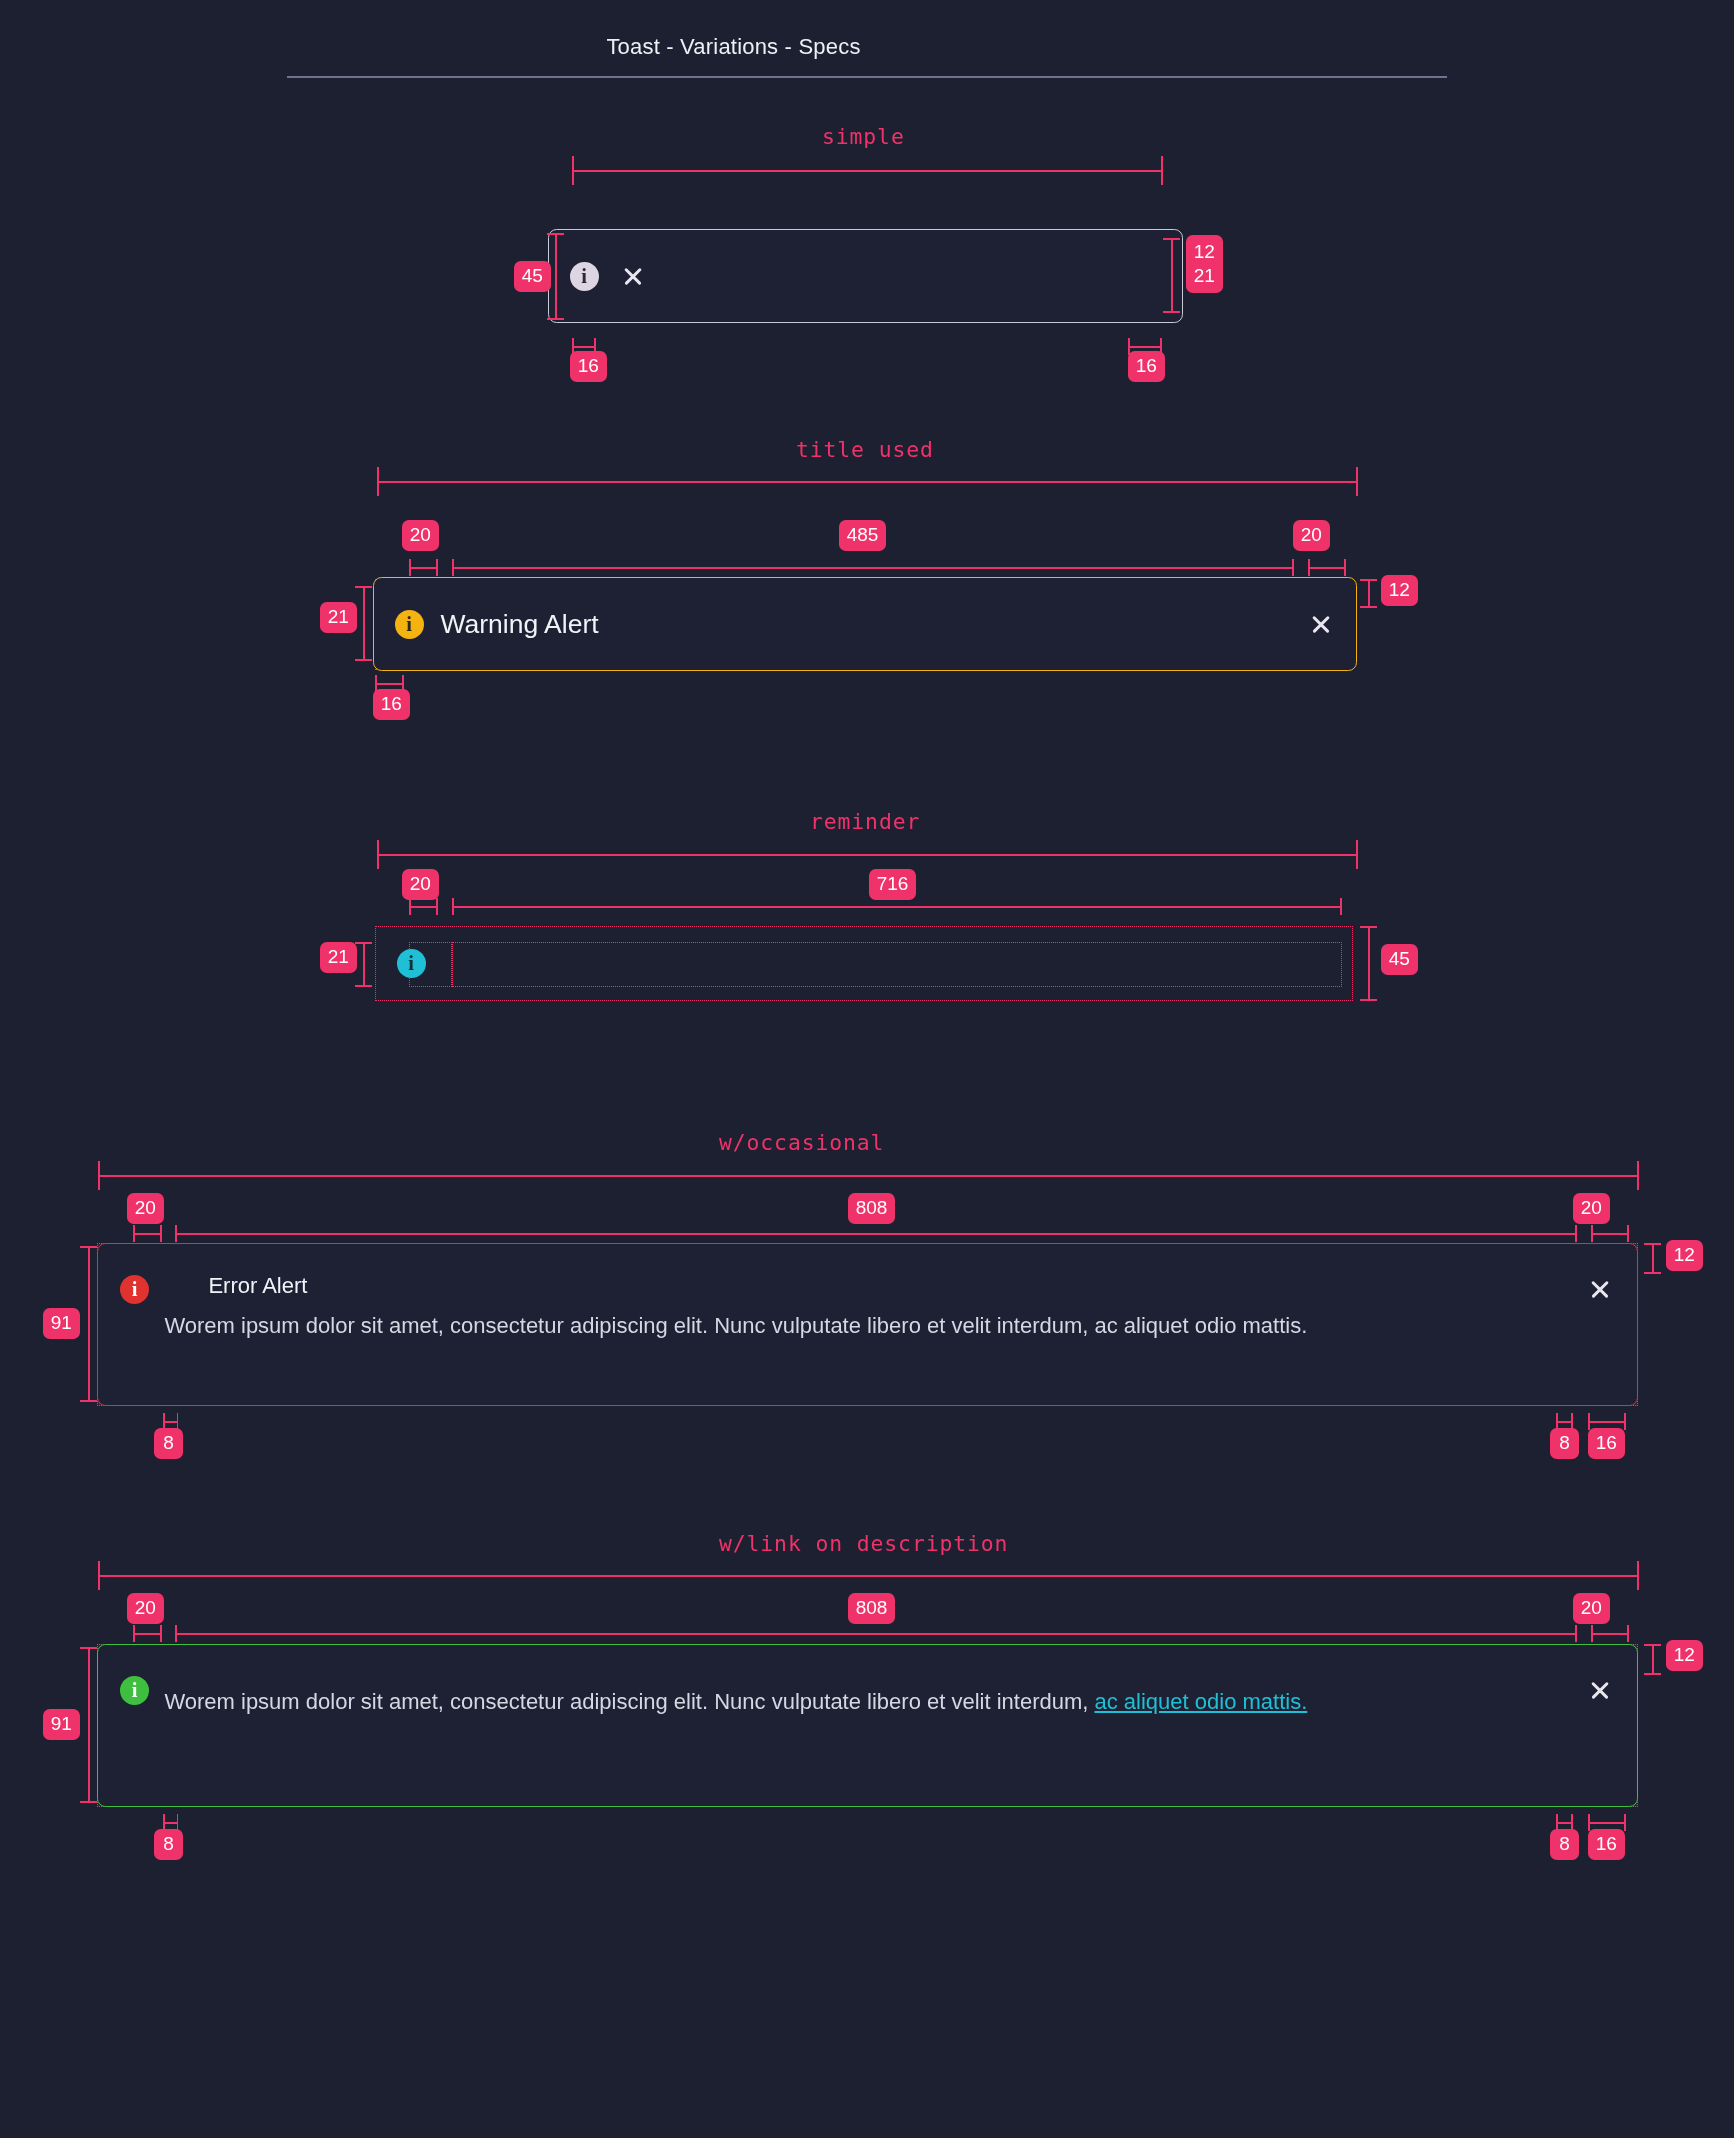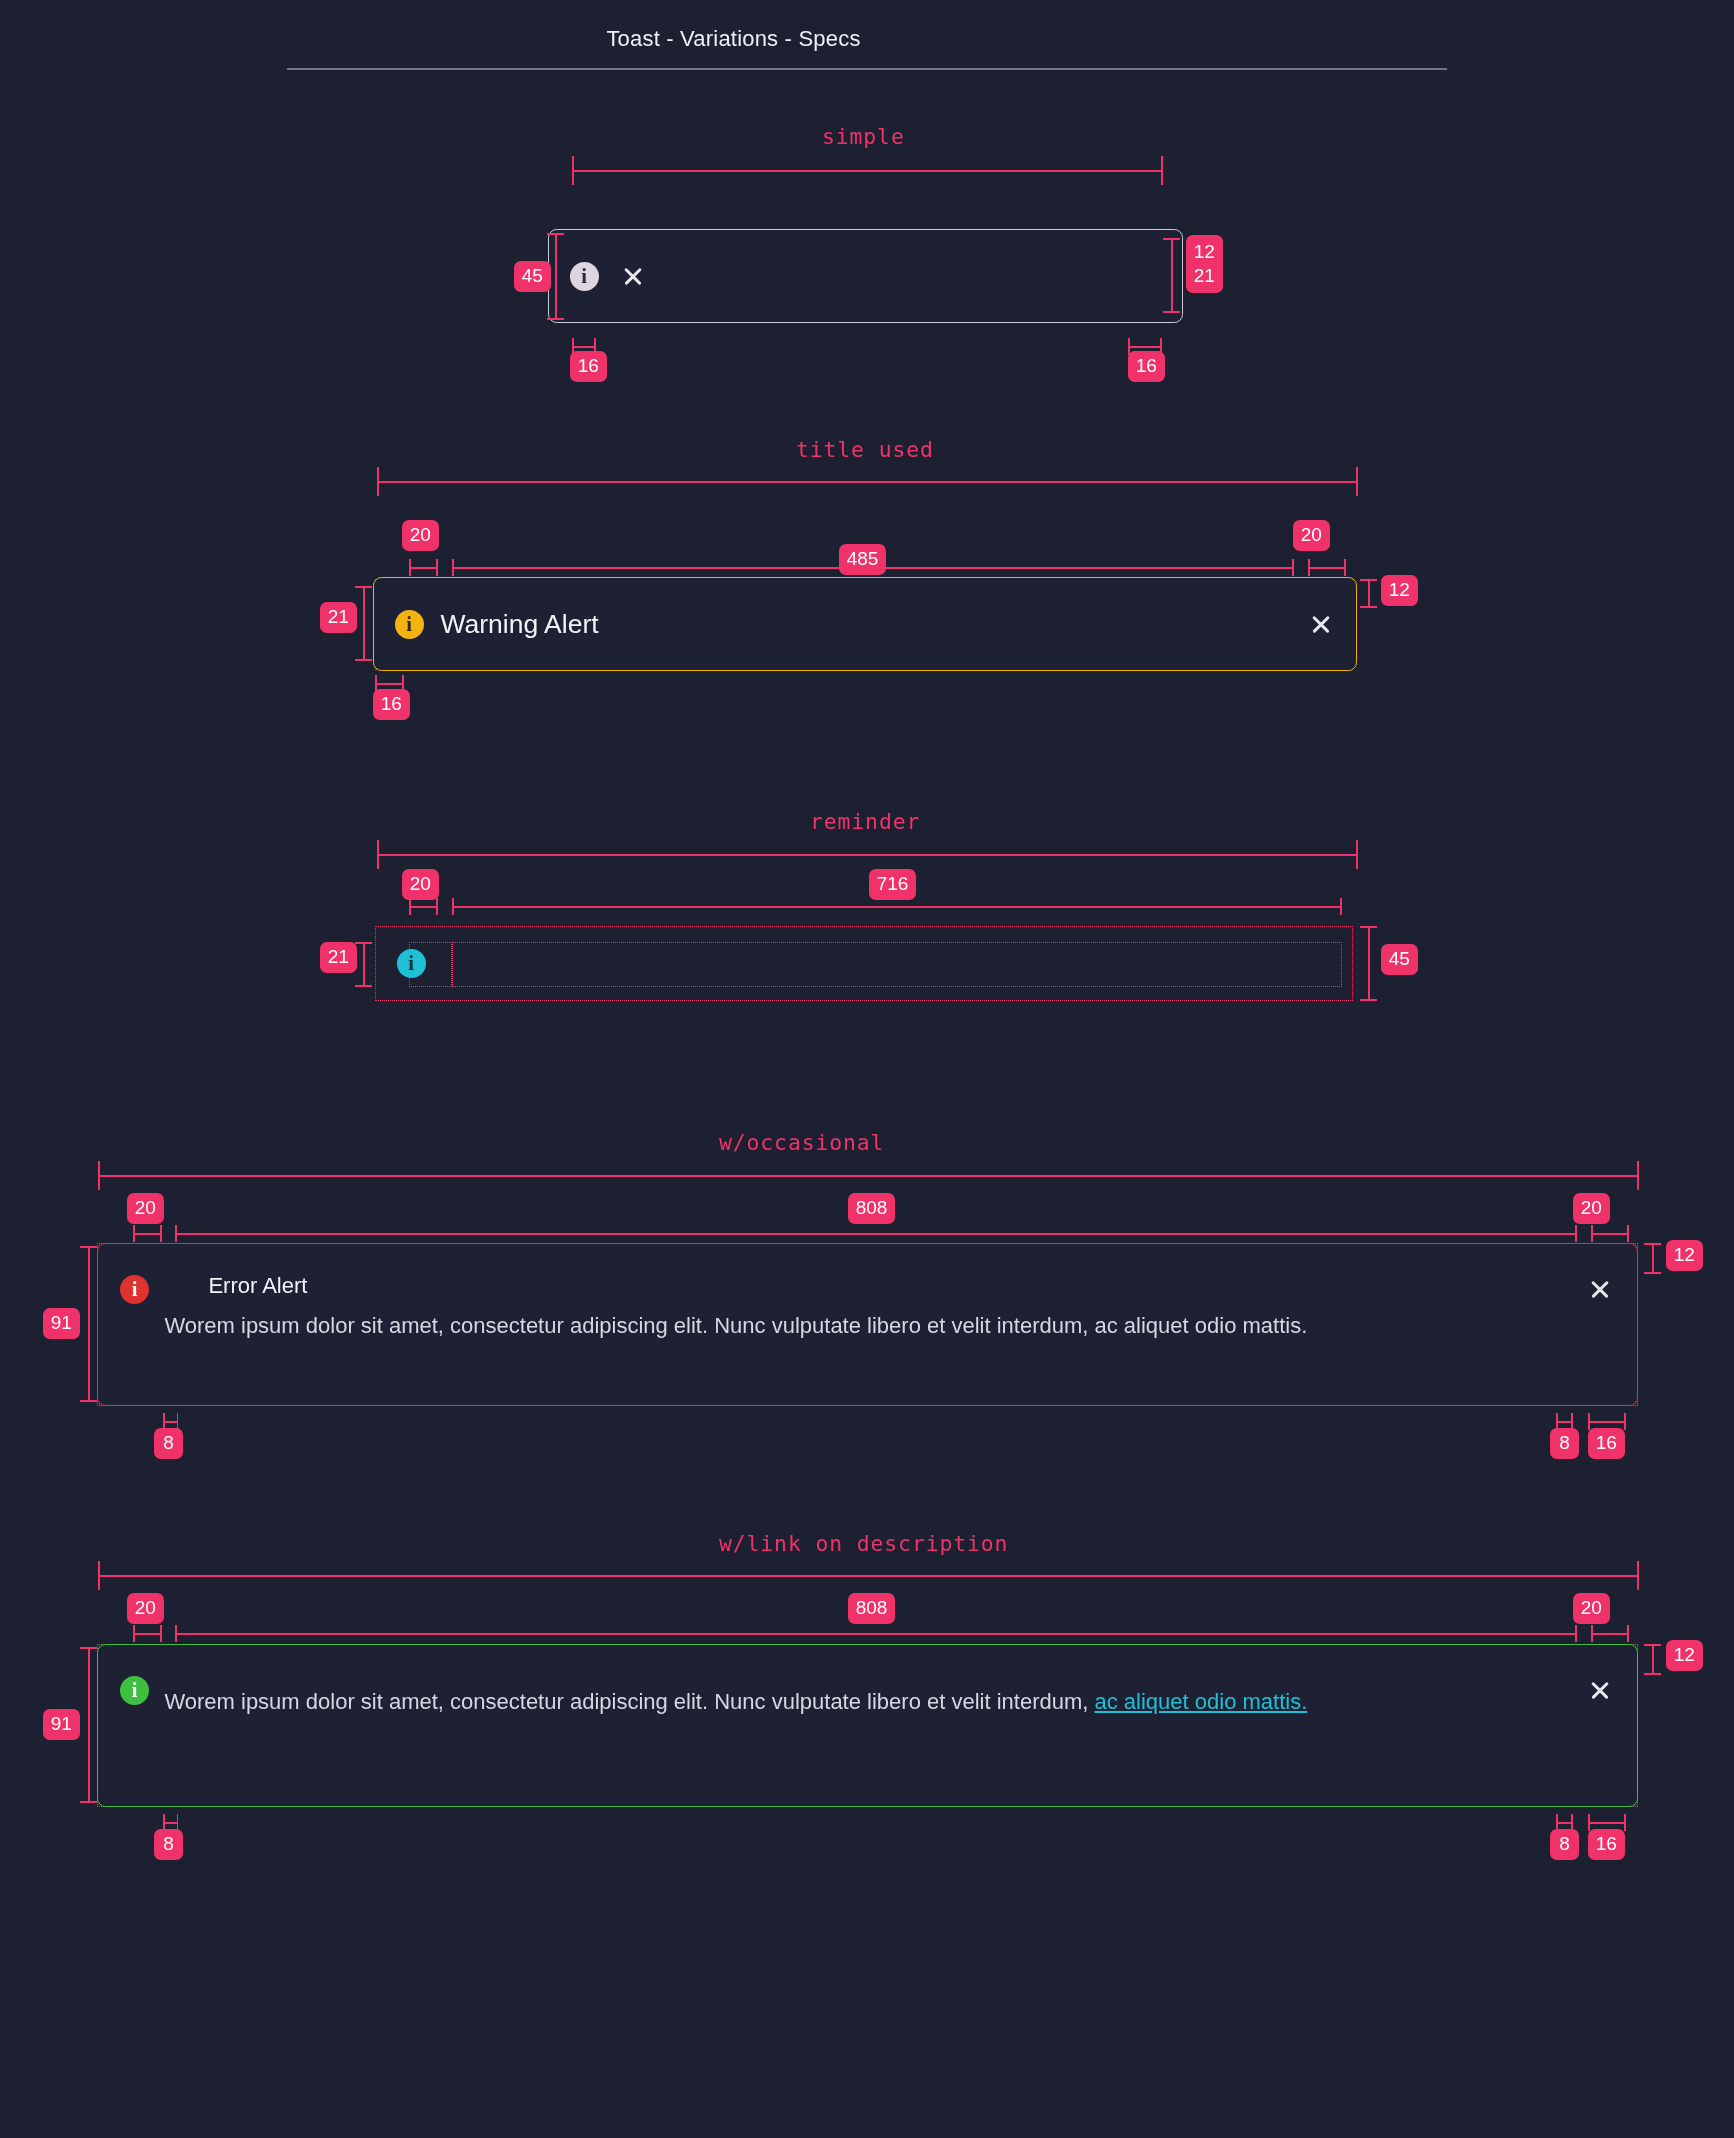--- a/index.html
+++ b/index.html
@@ -19,21 +19,21 @@
   body{
     width:1734px;
     background:var(--bg);
     font-family:"Liberation Sans", sans-serif;
     color:var(--text);
     -webkit-font-smoothing:antialiased;
   }
   .page{position:relative;width:1734px;height:2138px;overflow:hidden;}
 
   
-  .header{position:absolute;left:0;top:0;width:1467px;}
+  .header{position:absolute;left:0;top:8px;width:1467px;}
   .header-title{
     text-align:center;
     font-size:22px;
     letter-spacing:0.2px;
     color:#eef0f6;
     padding-top:26px;
   }
   .header-rule{
     position:absolute;left:287px;top:68px;width:1160px;height:1.7px;
     background:#6e7490;
@@ -172,21 +172,21 @@
       <span>12</span>
       <span>21</span>
     </div>
   </div>
 
   <div>
     <div class="label" style="left:796px;top:437px;">title used</div>
     <div class="mbar tall" style="left:377px;top:481px;width:981px;"></div>
 
     <div class="badge" style="left:402px;top:520px;">20</div>
-    <div class="badge" style="left:839px;top:520px;margin-top:24px;">485</div>
+    <div class="badge" style="left:839px;top:520px;">485</div>
     <div class="badge" style="left:1293px;top:520px;">20</div>
 
     <div class="mbar" style="left:409px;top:567px;width:29px;"></div>
     <div class="mbar" style="left:452px;top:567px;width:842px;"></div>
     <div class="mbar" style="left:1308px;top:567px;width:38px;"></div>
 
     <div class="guide fill" style="left:375px;top:579px;width:978px;height:91px;"></div>
     <div class="hline" style="left:375px;top:608px;width:978px;"></div>
     <div class="hline" style="left:375px;top:644px;width:978px;"></div>
     <div class="vline" style="left:409px;top:579px;height:91px;"></div>

